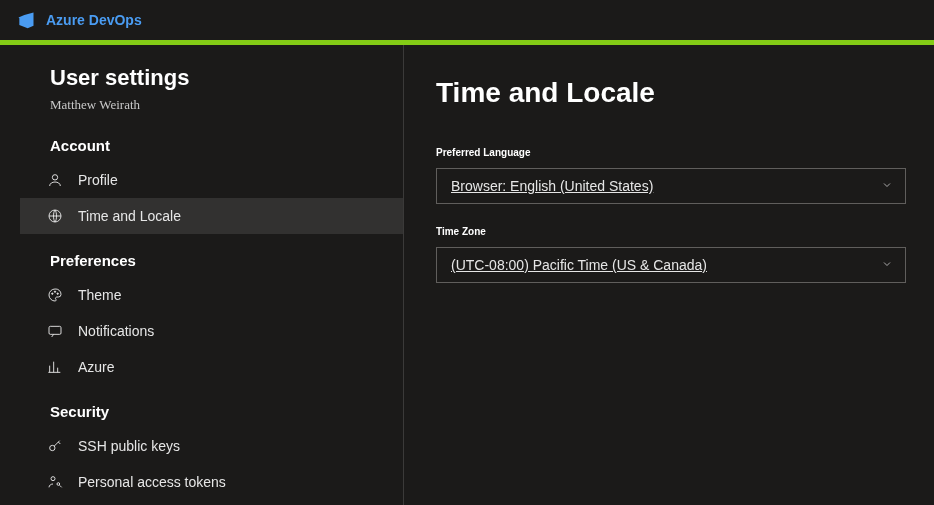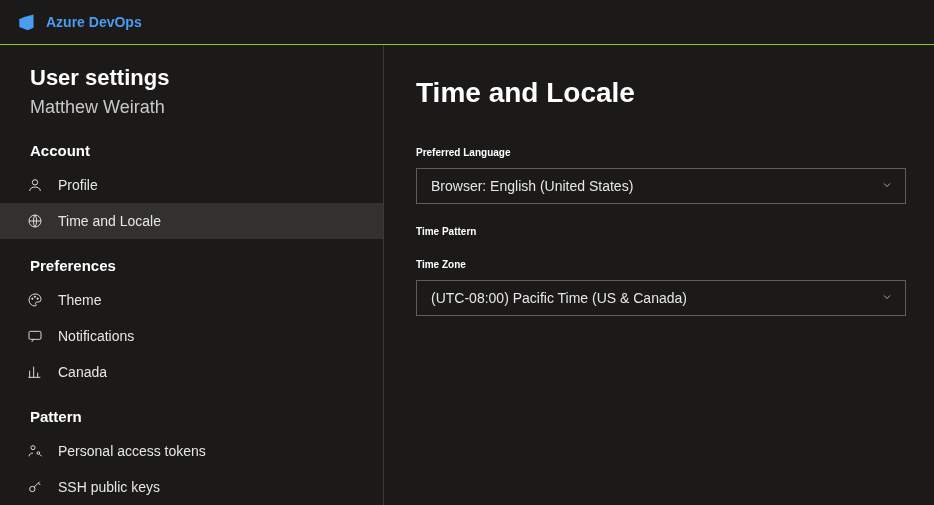--- a/index.html
+++ b/index.html
@@ -10,21 +10,21 @@
     width: 934px;
     height: 505px;
     overflow: hidden;
   }
   .topbar {
     height: 45px;
     display: flex;
     align-items: center;
     padding: 0 16px;
     gap: 10px;
-    border-bottom: 1px solid #84cc16;
+    border-bottom: 5px solid #84cc16;
   }
   .logo-wrap {
     display: flex;
     align-items: center;
     gap: 10px;
     color: #4a9cf2;
   }
   .logo-wrap svg { display:block; }
   .logo-text {
     font-size: 14px;
@@ -32,31 +32,33 @@
     color: #4a9cf2;
   }
   .container {
     display: flex;
     height: calc(100% - 45px);
   }
   .sidebar {
     width: 384px;
     border-right: 1px solid #3b3a39;
     padding: 20px 0 0 0;
+    margin-left: 20px;
   }
   .sidebar-inner { padding: 0 24px 0 30px; }
   .user-settings-title {
     font-size: 22px;
     font-weight: 600;
     margin-bottom: 6px;
   }
   .username {
-    font-size: 18px;
+    font-size: 13px;
     color: #c8c8c8;
     margin-bottom: 24px;
+    font-family: Liberation Serif, serif;
   }
   .section-label {
     font-size: 15px;
     font-weight: 700;
     margin: 0 0 8px 0;
     padding: 0 30px;
   }
   .nav-item {
     display: flex;
     align-items: center;
@@ -98,20 +100,21 @@
     position: relative;
     height: 36px;
     border: 1px solid #605e5c;
     background: #1b1a19;
     display: flex;
     align-items: center;
     padding: 0 40px 0 14px;
     font-size: 14px;
     color: #e6e6e6;
     cursor: pointer;
+    text-decoration: underline;
   }
   .select .chev {
     position: absolute;
     right: 12px;
     top: 50%;
     transform: translateY(-50%);
     pointer-events: none;
   }
   .highlight-box {
     border: 3px solid #e8463a;
@@ -183,44 +186,44 @@
           </svg>
       </span>
       <span>Notifications</span>
     </div>
     <div class="nav-item">
       <span class="icon">
         <svg width="16" height="16" viewBox="0 0 24 24">
             <path d="M4 20V10M10 20V4M16 20v-7M20 20H2"></path>
           </svg>
       </span>
-      <span>Canada</span>
+      <span>Azure</span>
     </div>
 
     <div class="section-gap"></div>
-    <div class="section-label">Pattern</div>
+    <div class="section-label">Security</div>
+    <div class="nav-item">
+      <span class="icon">
+        <svg width="16" height="16" viewBox="0 0 24 24">
+            <circle cx="8" cy="15" r="4"></circle>
+            <path d="M11 12l8-8M17 6l3 3"></path>
+          </svg>
+      </span>
+      <span>SSH public keys</span>
+    </div>
     <div class="nav-item">
       <span class="icon">
         <svg width="16" height="16" viewBox="0 0 24 24">
             <circle cx="9" cy="7" r="3"></circle>
             <path d="M3 20c0-3 3-5 6-5"></path>
             <circle cx="17" cy="15" r="2"></circle>
             <path d="M19 17l3 3"></path>
           </svg>
       </span>
       <span>Personal access tokens</span>
-    </div>
-    <div class="nav-item">
-      <span class="icon">
-        <svg width="16" height="16" viewBox="0 0 24 24">
-            <circle cx="8" cy="15" r="4"></circle>
-            <path d="M11 12l8-8M17 6l3 3"></path>
-          </svg>
-      </span>
-      <span>SSH public keys</span>
     </div>
     <div class="nav-item">
       
       
     </div>
   </aside>
 
   <main class="main">
     <h1 class="page-title">Time and Locale</h1>
 
@@ -231,21 +234,20 @@
         <span class="chev">
           <svg width="12" height="12" viewBox="0 0 24 24">
               <path d="M6 9l6 6 6-6"></path>
             </svg>
         </span>
       </div>
     </div>
 
 
     <div class="field-group">
-      <div class="field-label">Time Pattern</div>
     </div>
 
     <div class="field-group">
       <div class="field-label">Time Zone</div>
       <div class="select">
         <span>(UTC-08:00) Pacific Time (US &amp; Canada)</span>
         <span class="chev">
           <svg width="12" height="12" viewBox="0 0 24 24">
               <path d="M6 9l6 6 6-6"></path>
             </svg>

